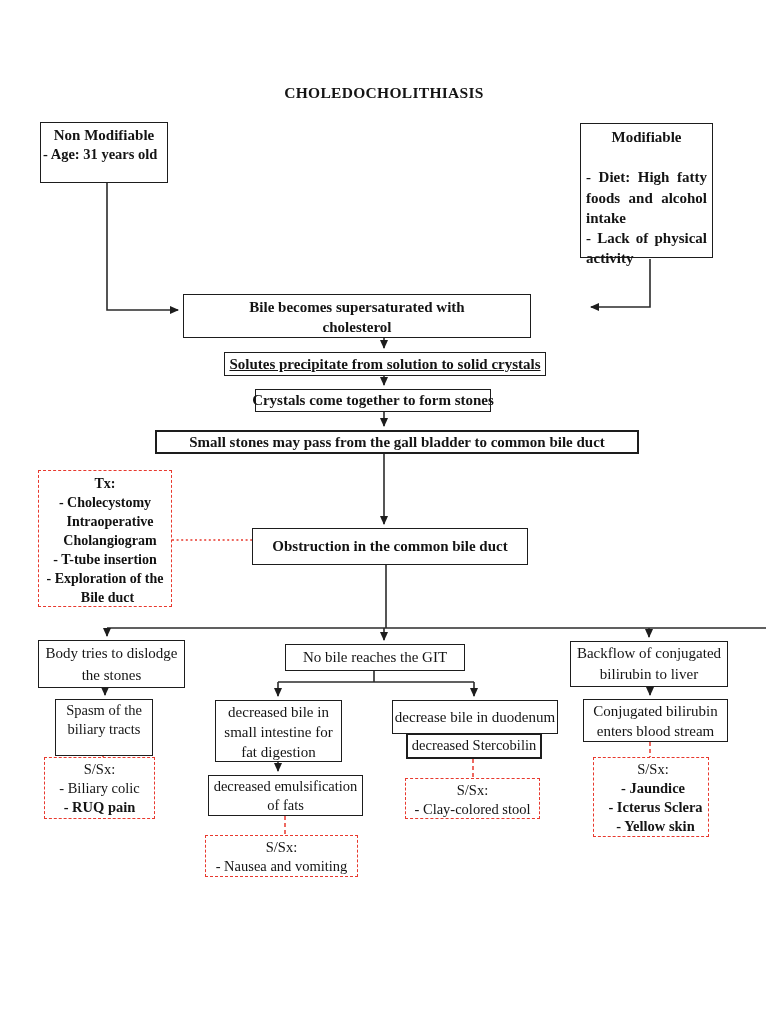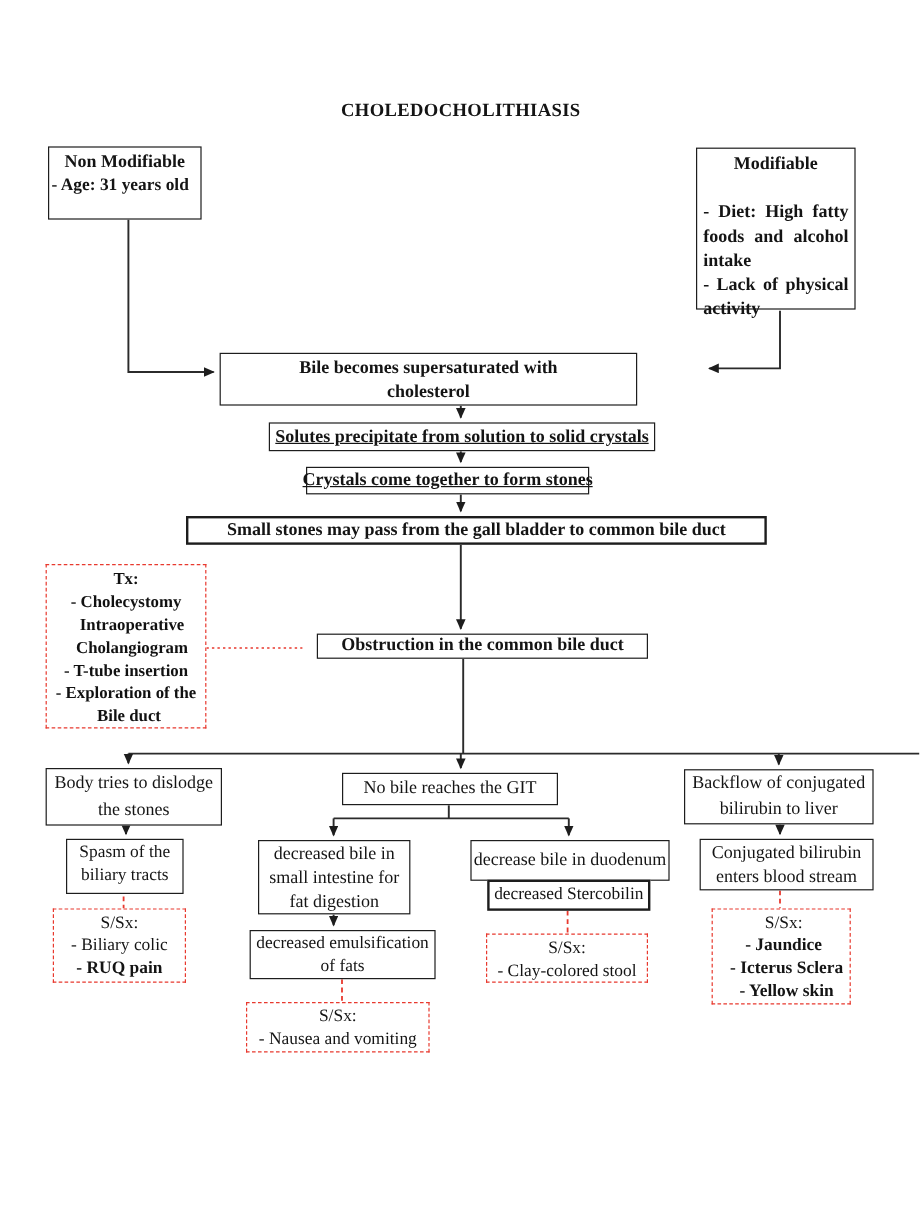--- a/index.html
+++ b/index.html
@@ -73,42 +73,42 @@
     <div style="text-align:justify;">- Lack of physical activity</div>
   </div>
 
   <div class="box bold" style="left:183px;top:294px;width:348px;height:44px;line-height:20px;padding-top:2px;">
     <div>Bile becomes supersaturated with</div>
     <div>cholesterol</div>
   </div>
 
   <div class="box bold nowrap" style="left:224px;top:352px;width:322px;height:24px;font-size:15px;text-decoration:underline;">Solutes precipitate from solution to solid crystals</div>
 
-  <div class="box bold nowrap" style="left:255px;top:389px;width:236px;height:23px;text-decoration:underline;">Crystals come together to form stones</div>
+  <div class="box bold nowrap" style="left:255px;top:389px;width:236px;height:23px;">Crystals come together to form stones</div>
 
   <div class="box bold nowrap thick" style="left:155px;top:430px;width:484px;height:24px;">Small stones may pass from the gall bladder to common bile duct</div>
 
-  <div class="box bold nowrap" style="left:252px;top:528px;width:276px;height:21px;margin-left:12px;">Obstruction in the common bile duct</div>
+  <div class="box bold nowrap" style="left:252px;top:528px;width:276px;height:37px;">Obstruction in the common bile duct</div>
 
   <div class="redbox bold" style="left:38px;top:470px;width:134px;height:137px;padding:3px 4px;font-size:14px;color:#111;">
     <div>Tx:</div>
     <div>- Cholecystomy</div>
     <div class="ind1">Intraoperative</div>
     <div class="ind1">Cholangiogram</div>
     <div>- T-tube insertion</div>
     <div>- Exploration of the</div>
     <div class="ind2">Bile duct</div>
   </div>
 
   <div class="box" style="left:38px;top:640px;width:147px;height:48px;line-height:22px;padding-top:1px;">
     <div>Body tries to dislodge</div>
     <div>the stones</div>
   </div>
 
-  <div class="box" style="left:55px;top:699px;width:98px;height:46px;line-height:19px;font-size:14.5px;padding-top:1px;">
+  <div class="box" style="left:55px;top:699px;width:98px;height:57px;line-height:19px;font-size:14.5px;padding-top:1px;">
     <div>Spasm of the</div>
     <div>biliary tracts</div>
   </div>
 
   <div class="redbox" style="left:44px;top:757px;width:111px;height:62px;padding:2px 4px;">
     <div>S/Sx:</div>
     <div>- Biliary colic</div>
     <div class="bold">- RUQ pain</div>
   </div>
 

